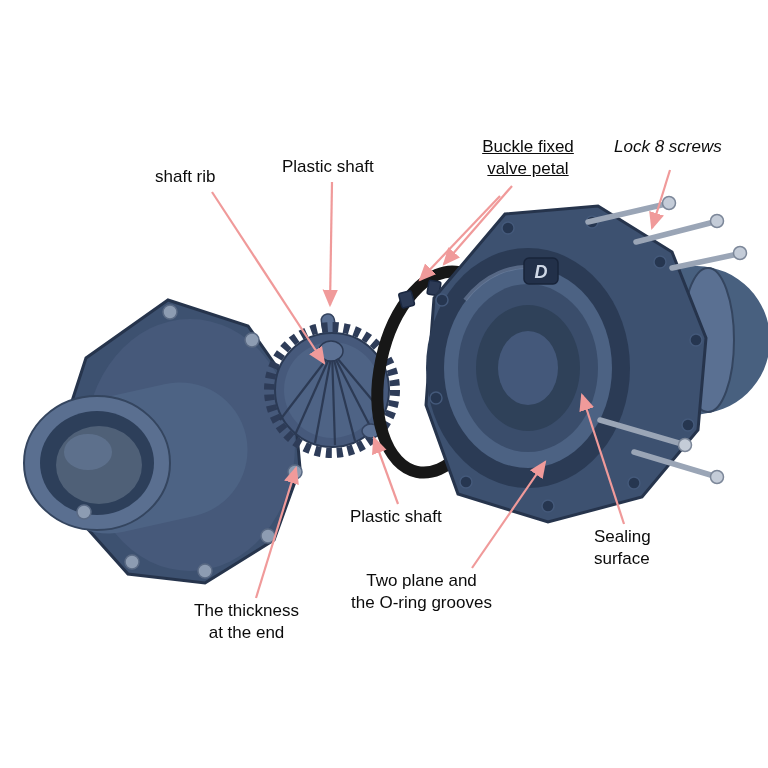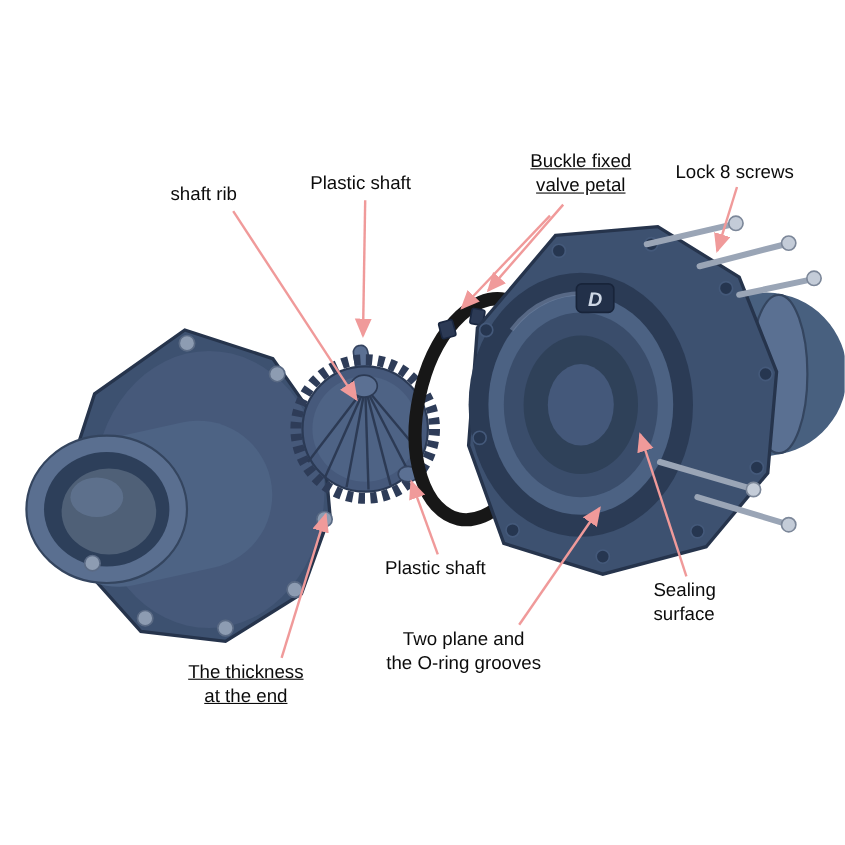--- a/index.html
+++ b/index.html
@@ -141,26 +141,26 @@
     </g>
   </svg>
 
   <div class="label" style="left:155px;top:166px;">shaft rib</div>
 
   <div class="label" style="left:282px;top:156px;">Plastic shaft</div>
 
   <div class="label center" style="left:468px;top:136px;width:120px;text-decoration:underline;">Buckle fixed
 valve petal</div>
 
-  <div class="label" style="left:614px;top:146px;">Lock 8 screws</div>
+  <div class="label" style="left:614px;top:136px;font-style:italic;">Lock 8 screws</div>
 
   <div class="label" style="left:350px;top:506px;">Plastic shaft</div>
 
   <div class="label center" style="left:334px;top:570px;width:175px;">Two plane and
 the O-ring grooves</div>
 
   <div class="label" style="left:594px;top:526px;">Sealing
 surface</div>
 
-  <div class="label center" style="left:161px;top:600px;width:125px;text-decoration:underline;">The thickness
+  <div class="label center" style="left:184px;top:600px;width:125px;">The thickness
 at the end</div>
 
 </div>
 
 </body></html>

